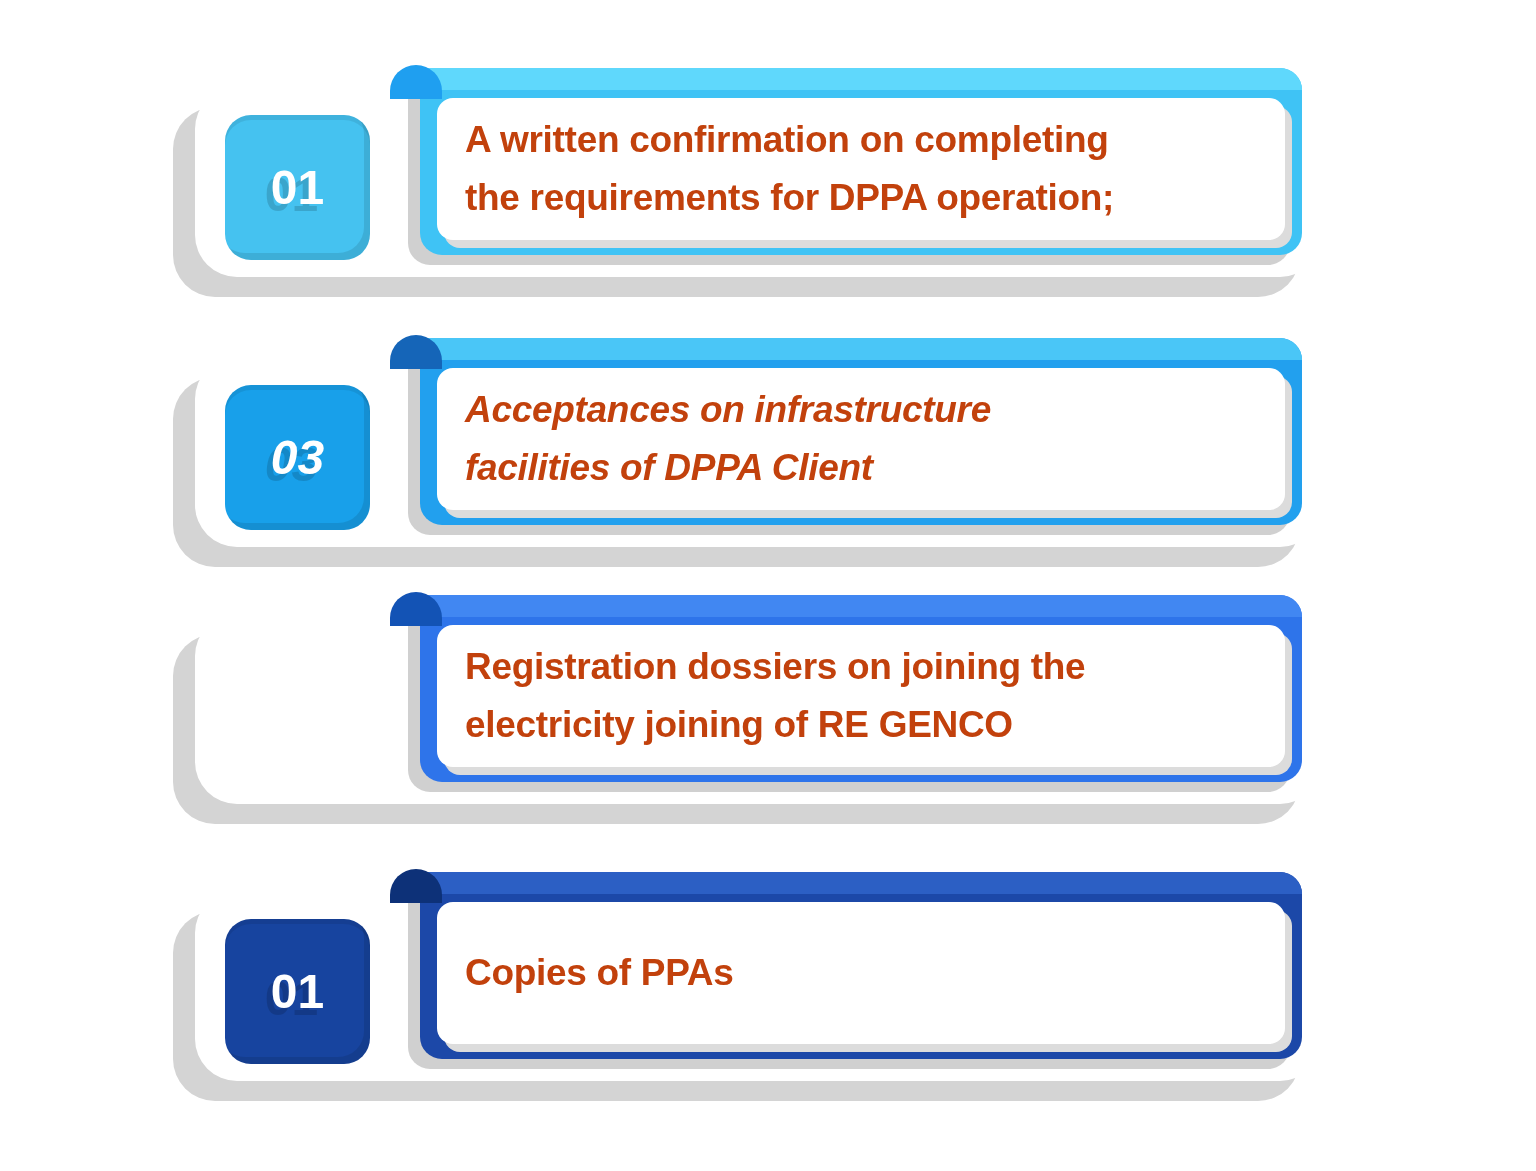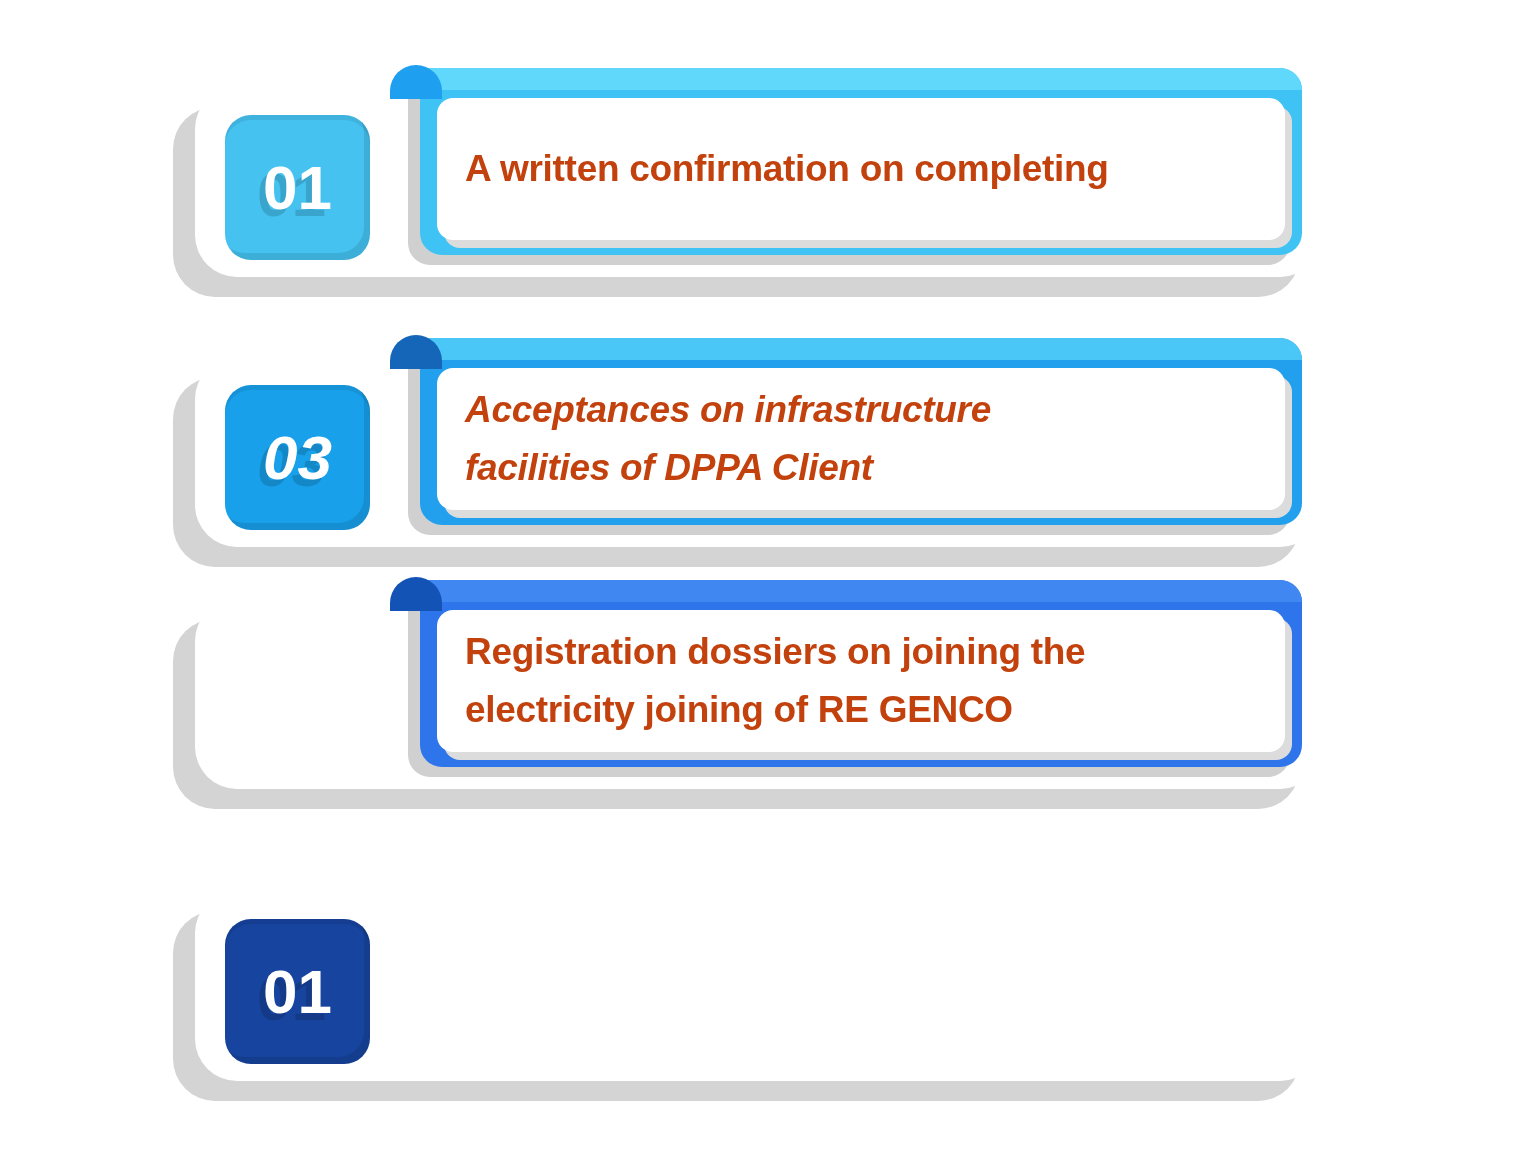--- a/index.html
+++ b/index.html
@@ -6,38 +6,38 @@
   .stage{
     position:relative;
     width:1536px;height:1171px;
     background:#ffffff;
     overflow:hidden;
     font-family:"Liberation Sans","DejaVu Sans",sans-serif;
   }
   .row{position:absolute;left:0;width:1536px;height:246px;}
   .row0{top:66px;}
   .row1{top:336px;font-style:italic;}
-  .row2{top:578px;}
+  .row2{top:593px;}
   .row3{top:870px;}
 
   .strip{
     position:absolute;left:195px;top:21px;
     width:1127px;height:190px;
     background:#ffffff;border-radius:42px;
     box-shadow:-22px 20px 0 #d4d4d4;
   }
   .numbox{
     position:absolute;left:225px;top:49px;
     width:145px;height:145px;border-radius:26px;
     background:var(--box);
     display:flex;align-items:center;justify-content:center;
     box-shadow:inset 0 5px 0 rgba(0,0,0,0.08), inset -6px -7px 0 rgba(0,0,0,0.10);
   }
   .num{
-    color:#ffffff;font-size:62px;font-weight:700;line-height:1;
+    color:#ffffff;font-size:48px;font-weight:700;line-height:1;
     text-shadow:-6px 7px 0 rgba(0,0,0,0.15);
   }
   .card{
     position:absolute;left:420px;top:2px;
     width:882px;height:187px;
     background:var(--frame);
     border-radius:6px 22px 22px 22px;
     box-shadow:-12px 10px 0 #d0d0d0;
   }
   .bar{
@@ -69,20 +69,21 @@
 <div class="stage">
 
   <div class="row row0" style="--box: #45C2F0; --frame: #3FC3F5; --bar: #5FD8FC; --fold: #1F9FF0;">
     <div class="strip"></div>
     <div class="card">
       <div class="bar"></div>
       <div class="fold"></div>
       <div class="inner">
         <div class="txt">
           <div>A written confirmation on completing</div>
+          <div>the requirements for DPPA operation;</div>
         </div>
       </div>
     </div>
     <div class="numbox">
       <span class="num">01</span>
     </div>
   </div>
 
   <div class="row row1" style="--box: #18A0EA; --frame: #22A0EE; --bar: #4AC6F7; --fold: #1565B8;">
     <div class="strip"></div>
@@ -110,18 +111,27 @@
         <div class="txt">
           <div>Registration dossiers on joining the</div>
           <div>electricity joining of RE GENCO</div>
         </div>
       </div>
     </div>
   </div>
 
   <div class="row row3" style="--box: #17449F; --frame: #1C48A8; --bar: #2C5FC4; --fold: #0D3178;">
     <div class="strip"></div>
+    <div class="card">
+      <div class="bar"></div>
+      <div class="fold"></div>
+      <div class="inner">
+        <div class="txt">
+          <div>Copies of PPAs</div>
+        </div>
+      </div>
+    </div>
     <div class="numbox">
       <span class="num">01</span>
     </div>
   </div>
 
 </div>
 
 </body></html>

